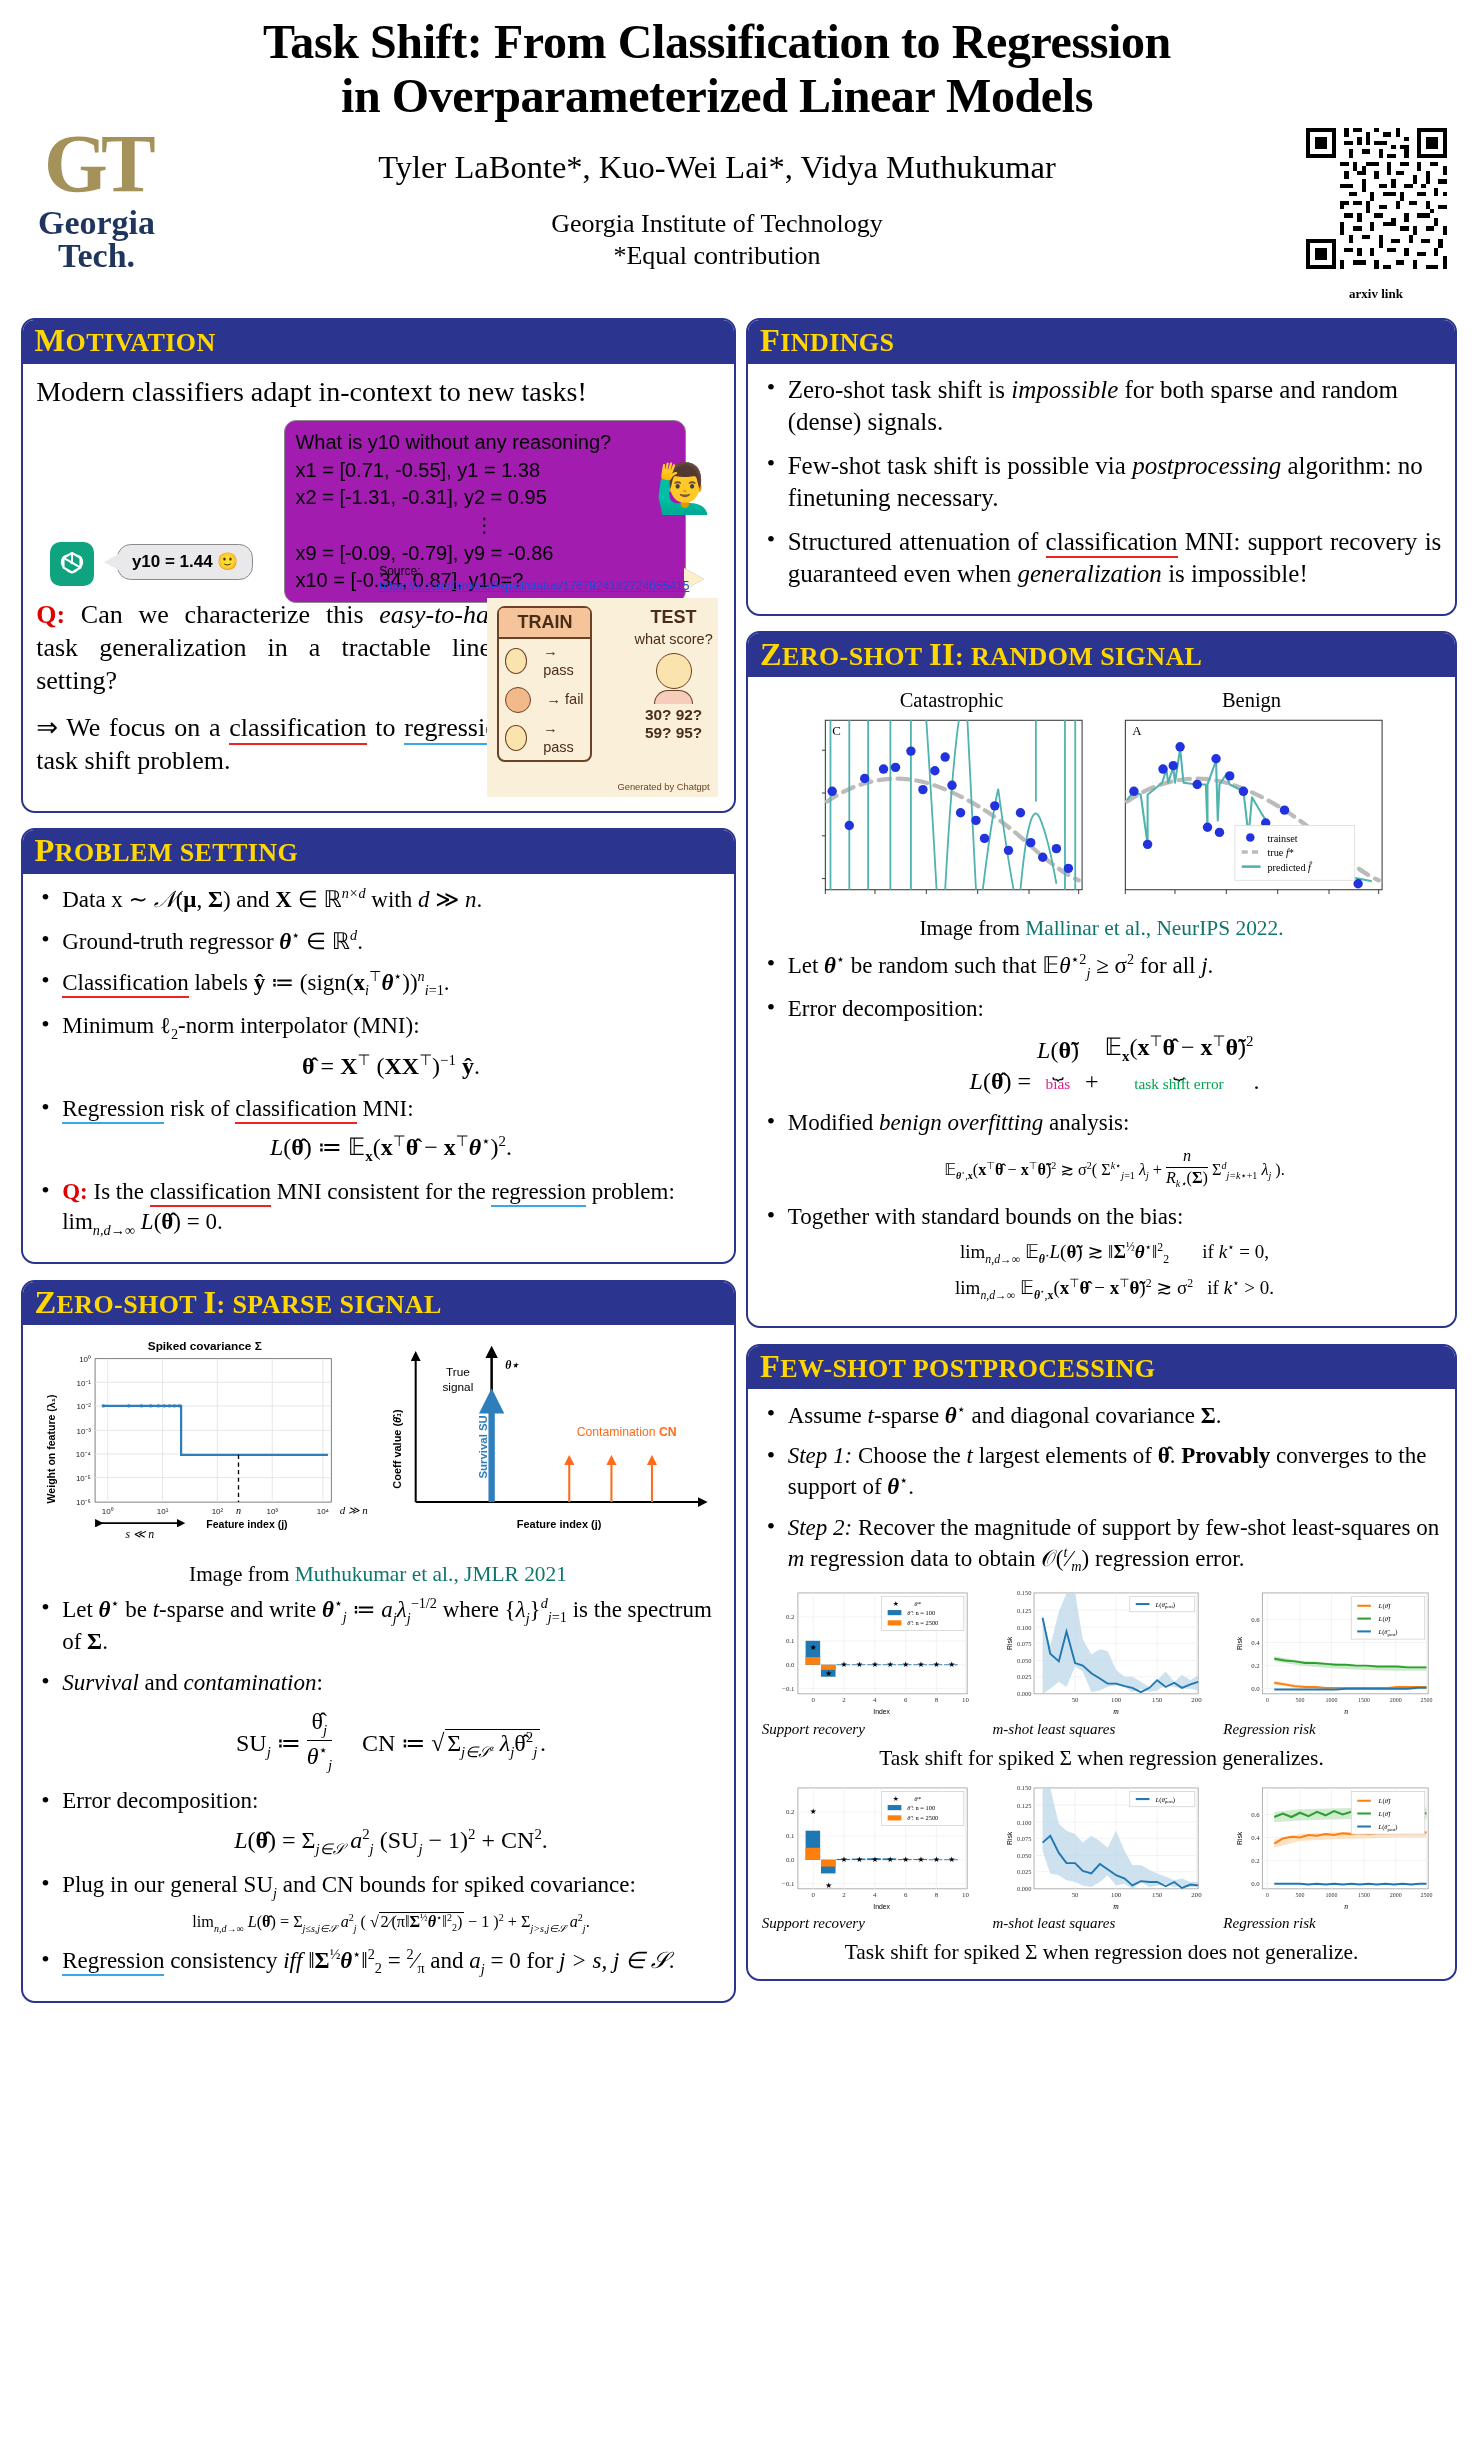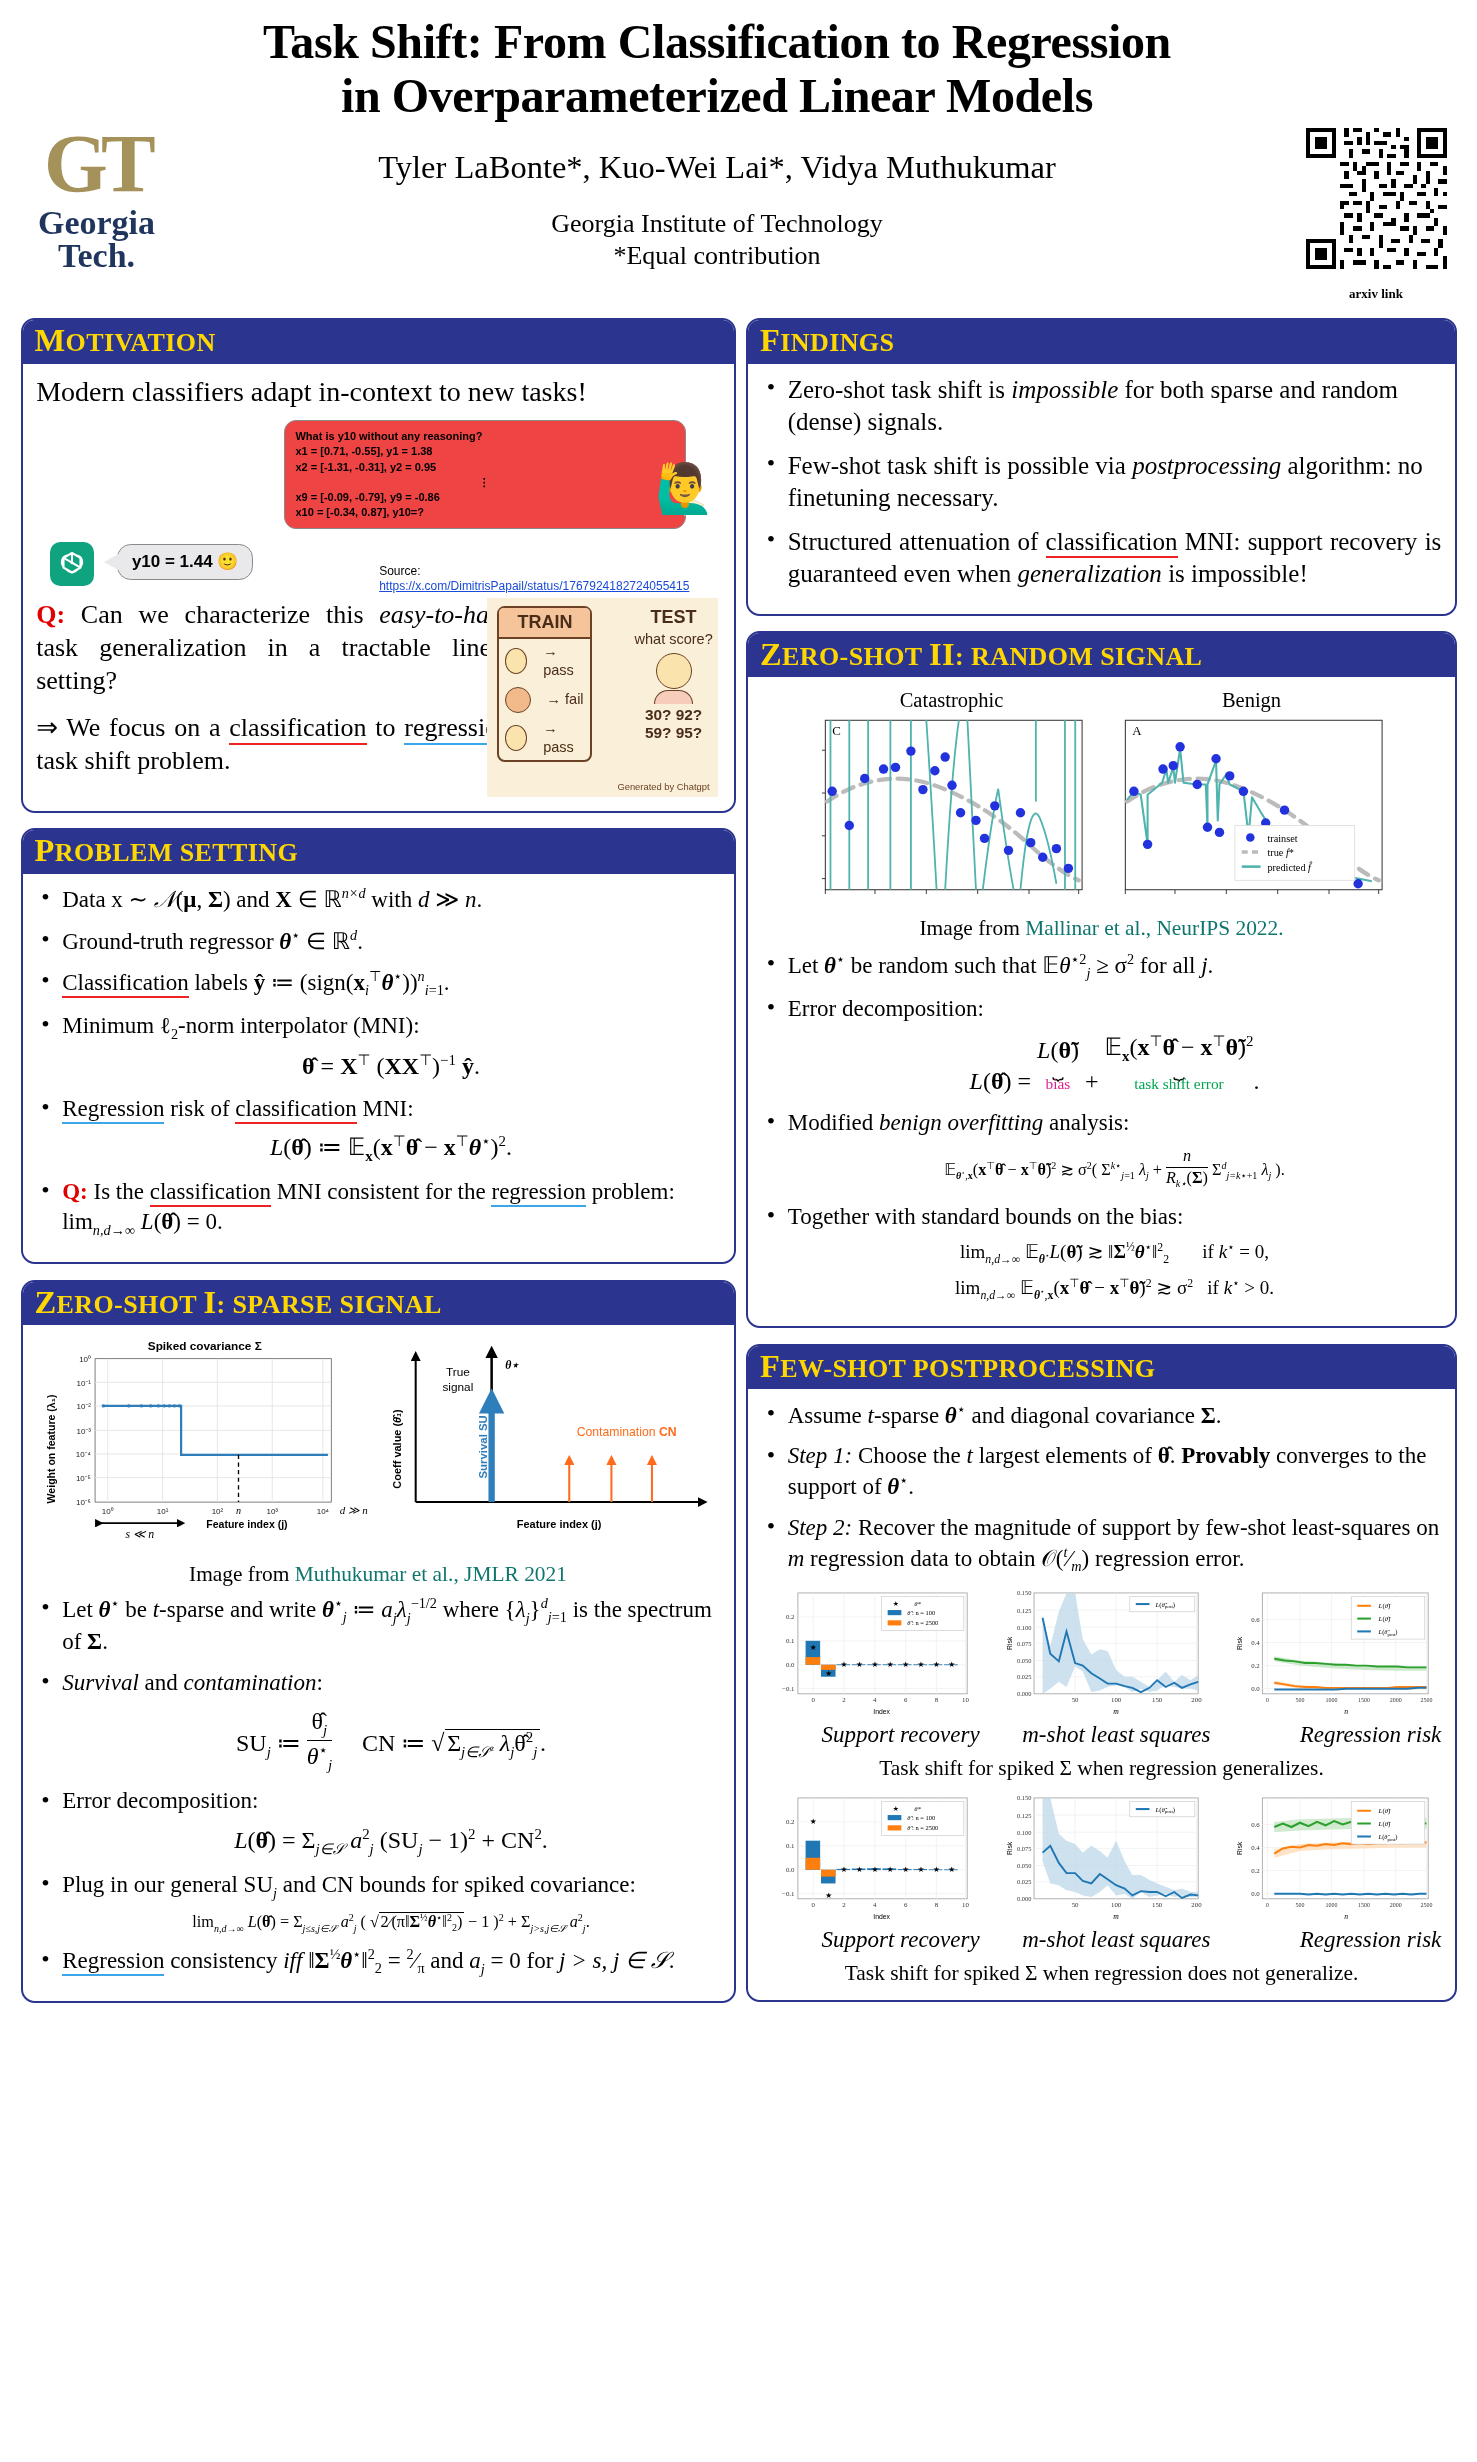--- a/index.html
+++ b/index.html
@@ -67,23 +67,23 @@
   .caption { text-align:center; font-size:21.4px; margin:6.8px 0 3.4px 0; }
   .cite { color:#0f766e; }
   sup.s { font-size:0.62em; vertical-align:super; }
   sub.s { font-size:0.62em; vertical-align:sub; }
 
   
   .motiv-lead { font-size:28px; margin-bottom:3.4px; }
   .chat-area { position:relative; height:184px; }
   .bubble {
     position:absolute; left:248px; top:6.8px; width:402px;
-    background:#ef4444; border:1.3px solid #8a8a8a; border-radius:12px;
+    background:#a21caf; border:1.3px solid #8a8a8a; border-radius:12px;
     padding:7.7px 10.3px; font-family:"Liberation Sans", sans-serif;
-    font-size:11px; line-height:1.38; font-weight:700;
+    font-size:20px; line-height:1.38; font-weight:400;
   }
   .bubble:after{
     content:""; position:absolute; right:-19px; bottom:12px;
     border-width:11px 0 11px 20.5px; border-style:solid;
     border-color:transparent transparent transparent #FCEFCB;
     filter:drop-shadow(0.9px 0 0 #8a8a8a);
   }
   .person { position:absolute; right:5.1px; top:51px; font-size:48px; line-height:1; }
   .gpt-icon { position:absolute; left:13.7px; top:128px; width:44px; height:44px;
               background:#10A37F; border-radius:10.3px; }
@@ -126,21 +126,21 @@
              background:#FBE3AE; margin:5.1px auto 0 auto; }
   .tt-body { width:39px; height:13.7px; border:1.7px solid #6b4226; border-bottom:none;
              border-radius:19px 19px 0 0; background:#F6CDBB; margin:0.9px auto 0 auto;}
   .tt-scores { font-size:15.4px; font-weight:bold; margin-top:2.6px; line-height:1.15; }
   .tt-gen { position:absolute; right:8.5px; bottom:3.4px; font-size:9.4px; color:#6b4226; }
 
   
   figure { margin:0; }
   .fig-row { display:flex; justify-content:space-between; align-items:flex-start; }
 
-  .sub-caption { font-style:italic; font-size:23px; text-align:right; }
+  .sub-caption { font-style:italic; font-size:15px; text-align:left; }
   .grp-caption { font-size:21.4px; text-align:center; margin-top:5.1px; }
 </style>
 </head>
 <body>
 
 <div class="header">
 
   <div class="gt-logo">
     <div class="gt-mark">GT</div>
     <div class="gt-name">

